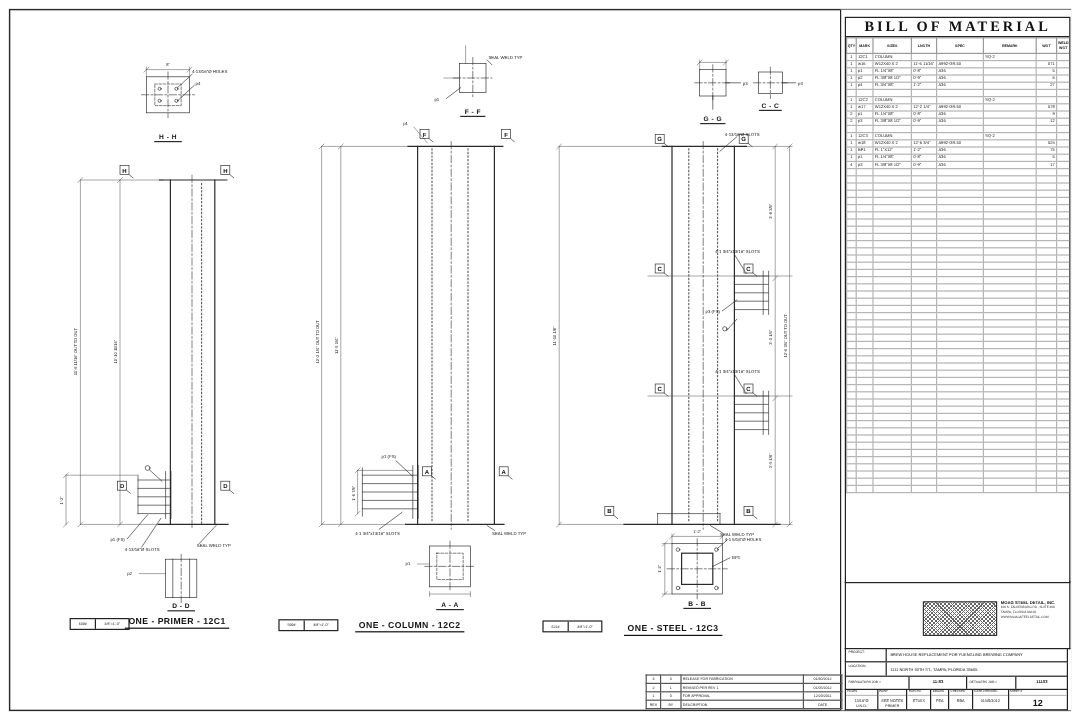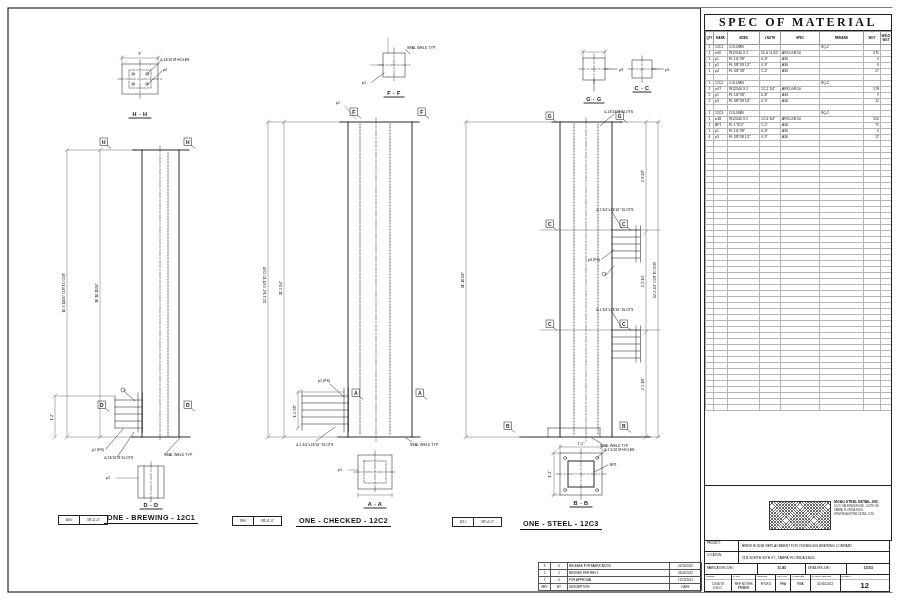--- a/index.html
+++ b/index.html
@@ -329,38 +329,38 @@
           <path d="M552,497 L556,493"></path>
         </g>
   </g>
 </svg>
 
 
 <div class="scalebox" style="left:58px;top:515px">
   <span class="sb-cell sb-w">609#</span>
   <span class="sb-cell sb-s">3/8"=1'-0"</span>
 </div>
-<div class="dwg-title" style="left:104px;top:513px">ONE - BREWING - 12C1</div>
+<div class="dwg-title" style="left:104px;top:513px">ONE - PRIMER - 12C1</div>
 
 <div class="scalebox" style="left:232px;top:516px">
   <span class="sb-cell sb-w">599#</span>
   <span class="sb-cell sb-s">3/8"=1'-0"</span>
 </div>
-<div class="dwg-title" style="left:296px;top:516px">ONE - CHECKED - 12C2</div>
+<div class="dwg-title" style="left:296px;top:516px">ONE - COLUMN - 12C2</div>
 
 <div class="scalebox" style="left:452px;top:517px">
   <span class="sb-cell sb-w">621#</span>
   <span class="sb-cell sb-s">3/8"=1'-0"</span>
 </div>
 <div class="dwg-title" style="left:520px;top:519px">ONE - STEEL - 12C3</div>
 
 
 <div class="panel">
   <div class="bom">
-    <div class="bom-title">SPEC  OF  MATERIAL</div>
+    <div class="bom-title">BILL  OF  MATERIAL</div>
     <table class="bomgrid">
       <colgroup>
         <col style="width:8px">
             <col style="width:14px">
             <col style="width:32px">
             <col style="width:21px">
         <col style="width:39px">
             <col style="width:44px">
             <col style="width:17px">
             <col style="width:11px">

